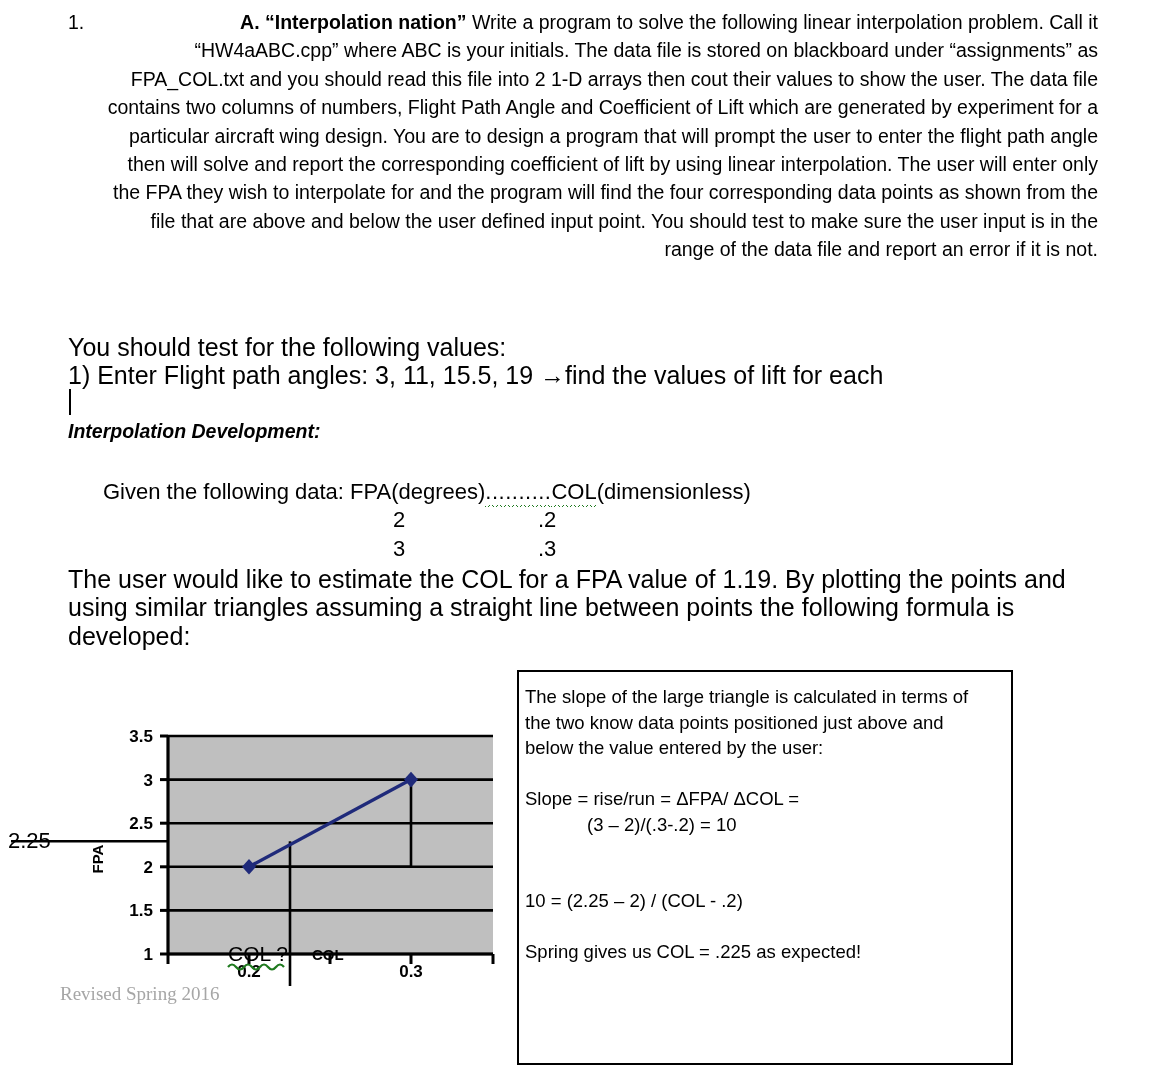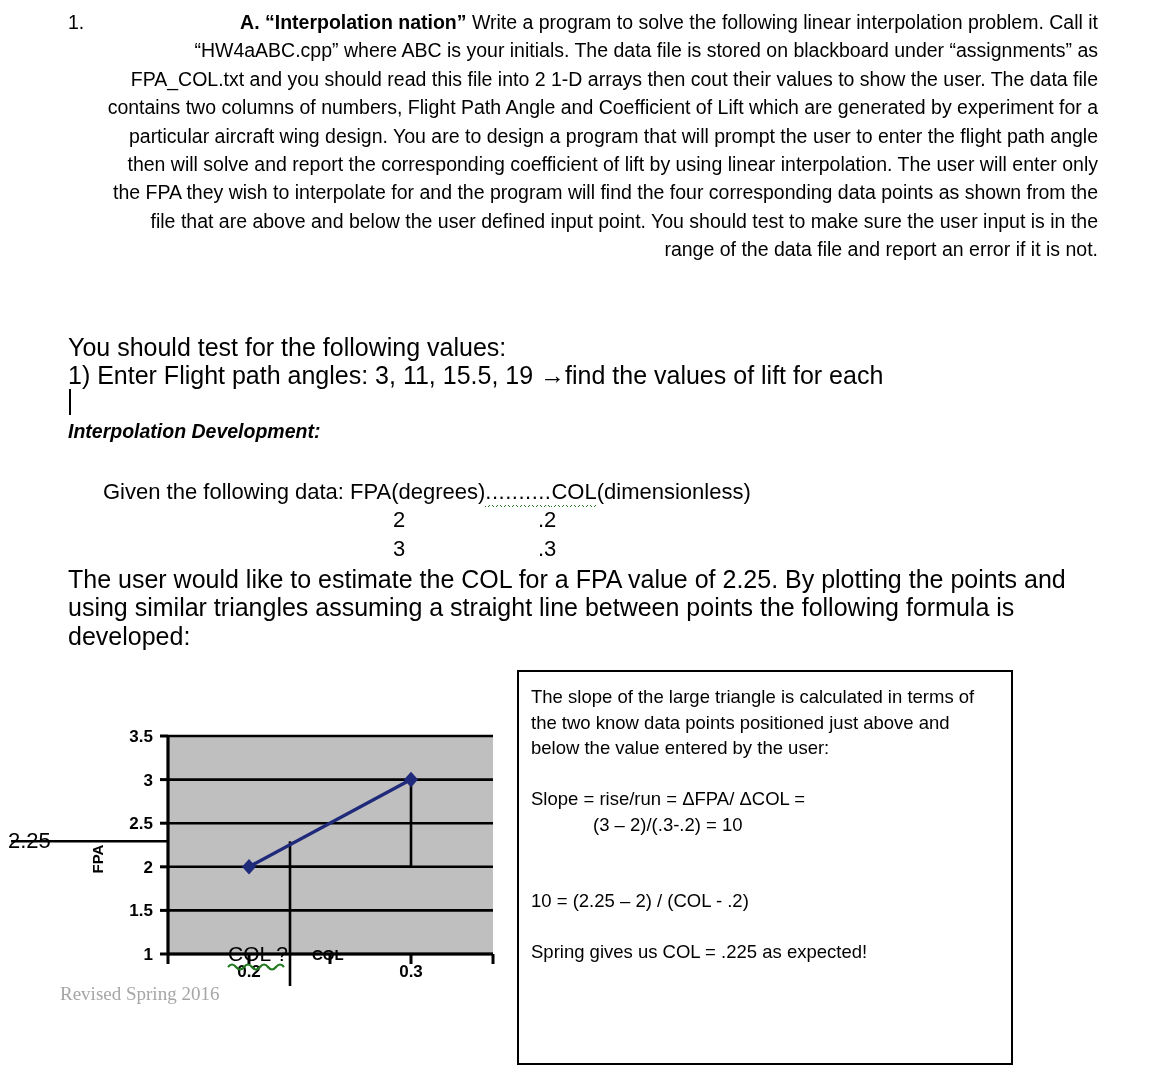--- a/index.html
+++ b/index.html
@@ -132,21 +132,21 @@
   
   #explanation-box {
     position: absolute;
     left: 517px;
     top: 670px;
     width: 496px;
     height: 395px;
     border: 2.5px solid #000000;
     box-sizing: border-box;
     background: #ffffff;
-    padding: 12px 14px 0 12px;
+    padding: 12px 14px 0 6px;
   }
   #explanation-box p {
     margin: 0;
     font-size: 18.5px;
     line-height: 25.5px;
     white-space: pre-wrap;
   }
   #explanation-box .spacer { height: 25.5px; }
   .indent-eq { display: block; padding-left: 62px; }
 </style>
@@ -167,21 +167,21 @@
 <div id="caret-line"></div>
 
 <div id="interp-dev-heading">Interpolation Development:</div>
 
 <div id="given-data">
   <div class="gd-line1"><span>Given the following data:  </span><span>FPA(degrees)</span><span class="gd-dots sq-green">..........</span><span class="sq-green">COL</span><span>(dimensionless)</span></div>
   <div class="gd-row"><span style="display:inline-block;width:290px;"></span><span style="display:inline-block;width:145px;">2</span><span>.2</span></div>
   <div class="gd-row"><span style="display:inline-block;width:290px;"></span><span style="display:inline-block;width:145px;">3</span><span>.3</span></div>
 </div>
 
-<div class="para" id="estimate-para">The user would like to estimate the COL for a FPA value of 2.25.  By plotting the points and using similar triangles assuming a straight line between points the following formula is developed:</div>
+<div class="para" id="estimate-para">The user would like to estimate the COL for a FPA value of 1.19.  By plotting the points and using similar triangles assuming a straight line between points the following formula is developed:</div>
 
 <div id="chart-figure">
   <svg id="chart-svg" width="515" height="300" viewBox="0 0 515 300" xmlns="http://www.w3.org/2000/svg">
 
     <rect id="plot-bg" x="168" y="50" width="325" height="218" fill="#BFBFBF"></rect>
 
     <g stroke="#000000" stroke-width="2.6">
       <line x1="168" y1="50" x2="493" y2="50"></line>
       <line x1="168" y1="93.6" x2="493" y2="93.6"></line>
       <line x1="168" y1="137.2" x2="493" y2="137.2"></line>

